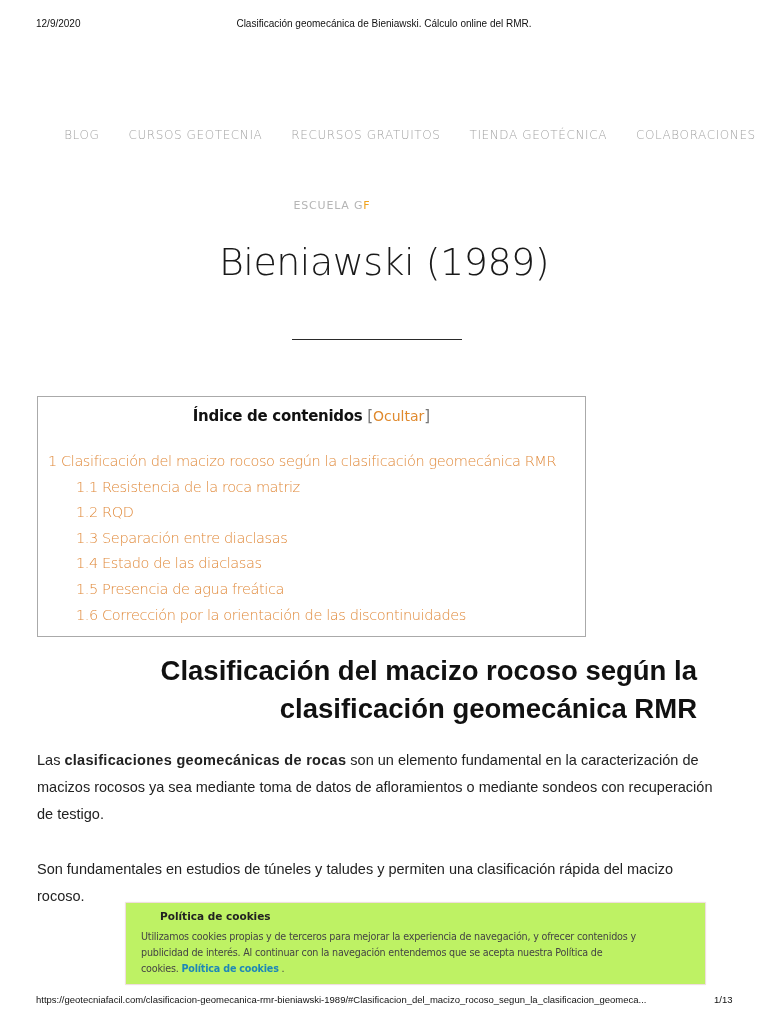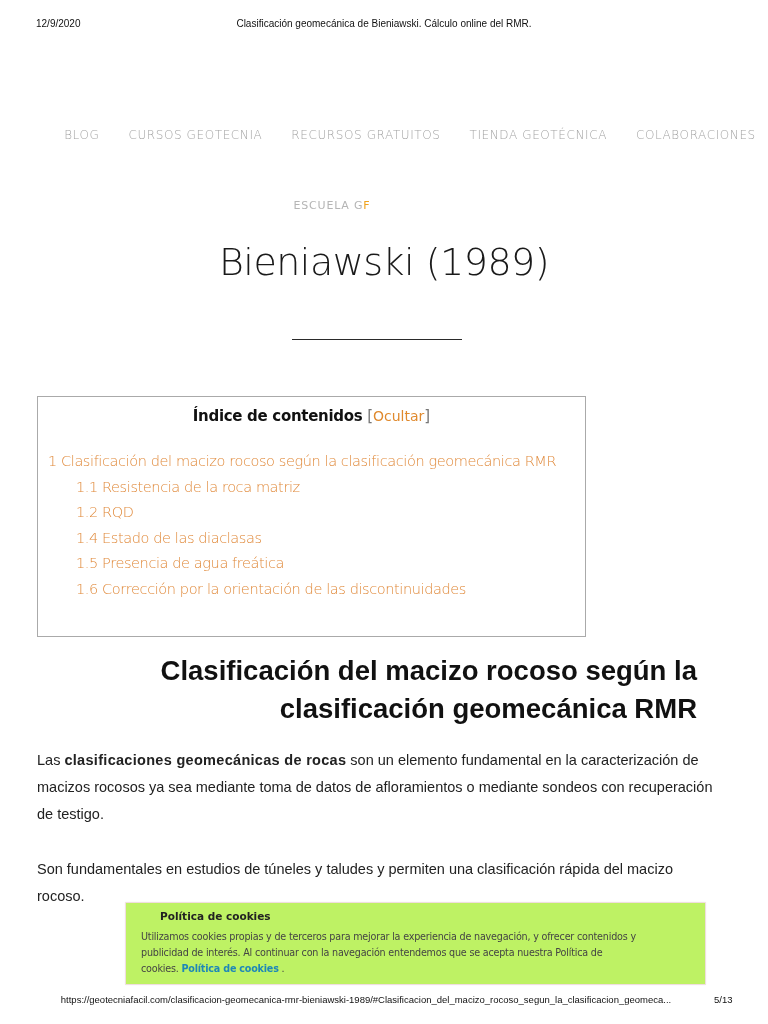--- a/index.html
+++ b/index.html
@@ -78,21 +78,21 @@
     }
     .cookie .ck-title { position: absolute; top: 7px; left: 34px; font-size: 10.5px; font-weight: bold; color: #222; }
     .cookie .ck-body {
       position: absolute; top: 26px; left: 15px; width: 495px;
       font-size: 9.6px; line-height: 16px; color: #444; letter-spacing: -0.2px;
     }
     .cookie .ck-link { color: #1e88b8; font-weight: bold; text-decoration: none; }
 
     .print-footer {
       position: absolute; top: 994px; left: 0; width: 672px; height: 14px;
-      font-family: "Liberation Sans", sans-serif; font-size: 9.5px; color: #111; text-align: center;
+      font-family: "Liberation Sans", sans-serif; font-size: 9.5px; color: #111;
     }
     .print-footer .url { position: absolute; left: 36px; top: 0; white-space: nowrap; width: 660px; overflow: hidden; }
     .print-footer .pg { position: absolute; left: 714px; top: 0; }
   </style>
 </head>
 <body>
 
 <div class="print-header">
   <span class="date">12/9/2020</span>
   <span class="doc-title">Clasificación geomecánica de Bieniawski. Cálculo online del RMR.</span>
@@ -115,20 +115,21 @@
 
 <div class="toc">
   <div class="toc-head">
     <span class="t">Índice de contenidos</span>
     <span class="bracket">[</span><span class="toggle">Ocultar</span><span class="bracket">]</span>
   </div>
   <ul class="toc-list">
     <li><a href="#">1 Clasificación del macizo rocoso según la clasificación geomecánica RMR</a></li>
     <li class="sub"><a href="#">1.1 Resistencia de la roca matriz</a></li>
     <li class="sub"><a href="#">1.2 RQD</a></li>
+    <li class="sub"><a href="#">1.3 Separación entre diaclasas</a></li>
     <li class="sub"><a href="#">1.4 Estado de las diaclasas</a></li>
     <li class="sub"><a href="#">1.5 Presencia de agua freática</a></li>
     <li class="sub"><a href="#">1.6 Corrección por la orientación de las discontinuidades</a></li>
   </ul>
 </div>
 
 <h2 class="h2">
   <span>Clasificación del macizo rocoso según la</span><br>
   <span>clasificación geomecánica RMR</span>
 </h2>
@@ -137,14 +138,14 @@
 
 <p class="para p2">Son fundamentales en estudios de túneles y taludes y permiten una clasificación rápida del macizo rocoso.</p>
 
 <div class="cookie">
   <div class="ck-title">Política de cookies</div>
   <div class="ck-body"><span>Utilizamos cookies propias y de terceros para mejorar la experiencia de navegación, y ofrecer contenidos y publicidad de interés. Al continuar con la navegación entendemos que se acepta nuestra Política de cookies. </span><a href="#" class="ck-link">Política de cookies</a><span> .</span></div>
 </div>
 
 <div class="print-footer">
   <span class="url">https://geotecniafacil.com/clasificacion-geomecanica-rmr-bieniawski-1989/#Clasificacion_del_macizo_rocoso_segun_la_clasificacion_geomeca...</span>
-  <span class="pg">5/13</span>
+  <span class="pg">1/13</span>
 </div>
 
 </body></html>

